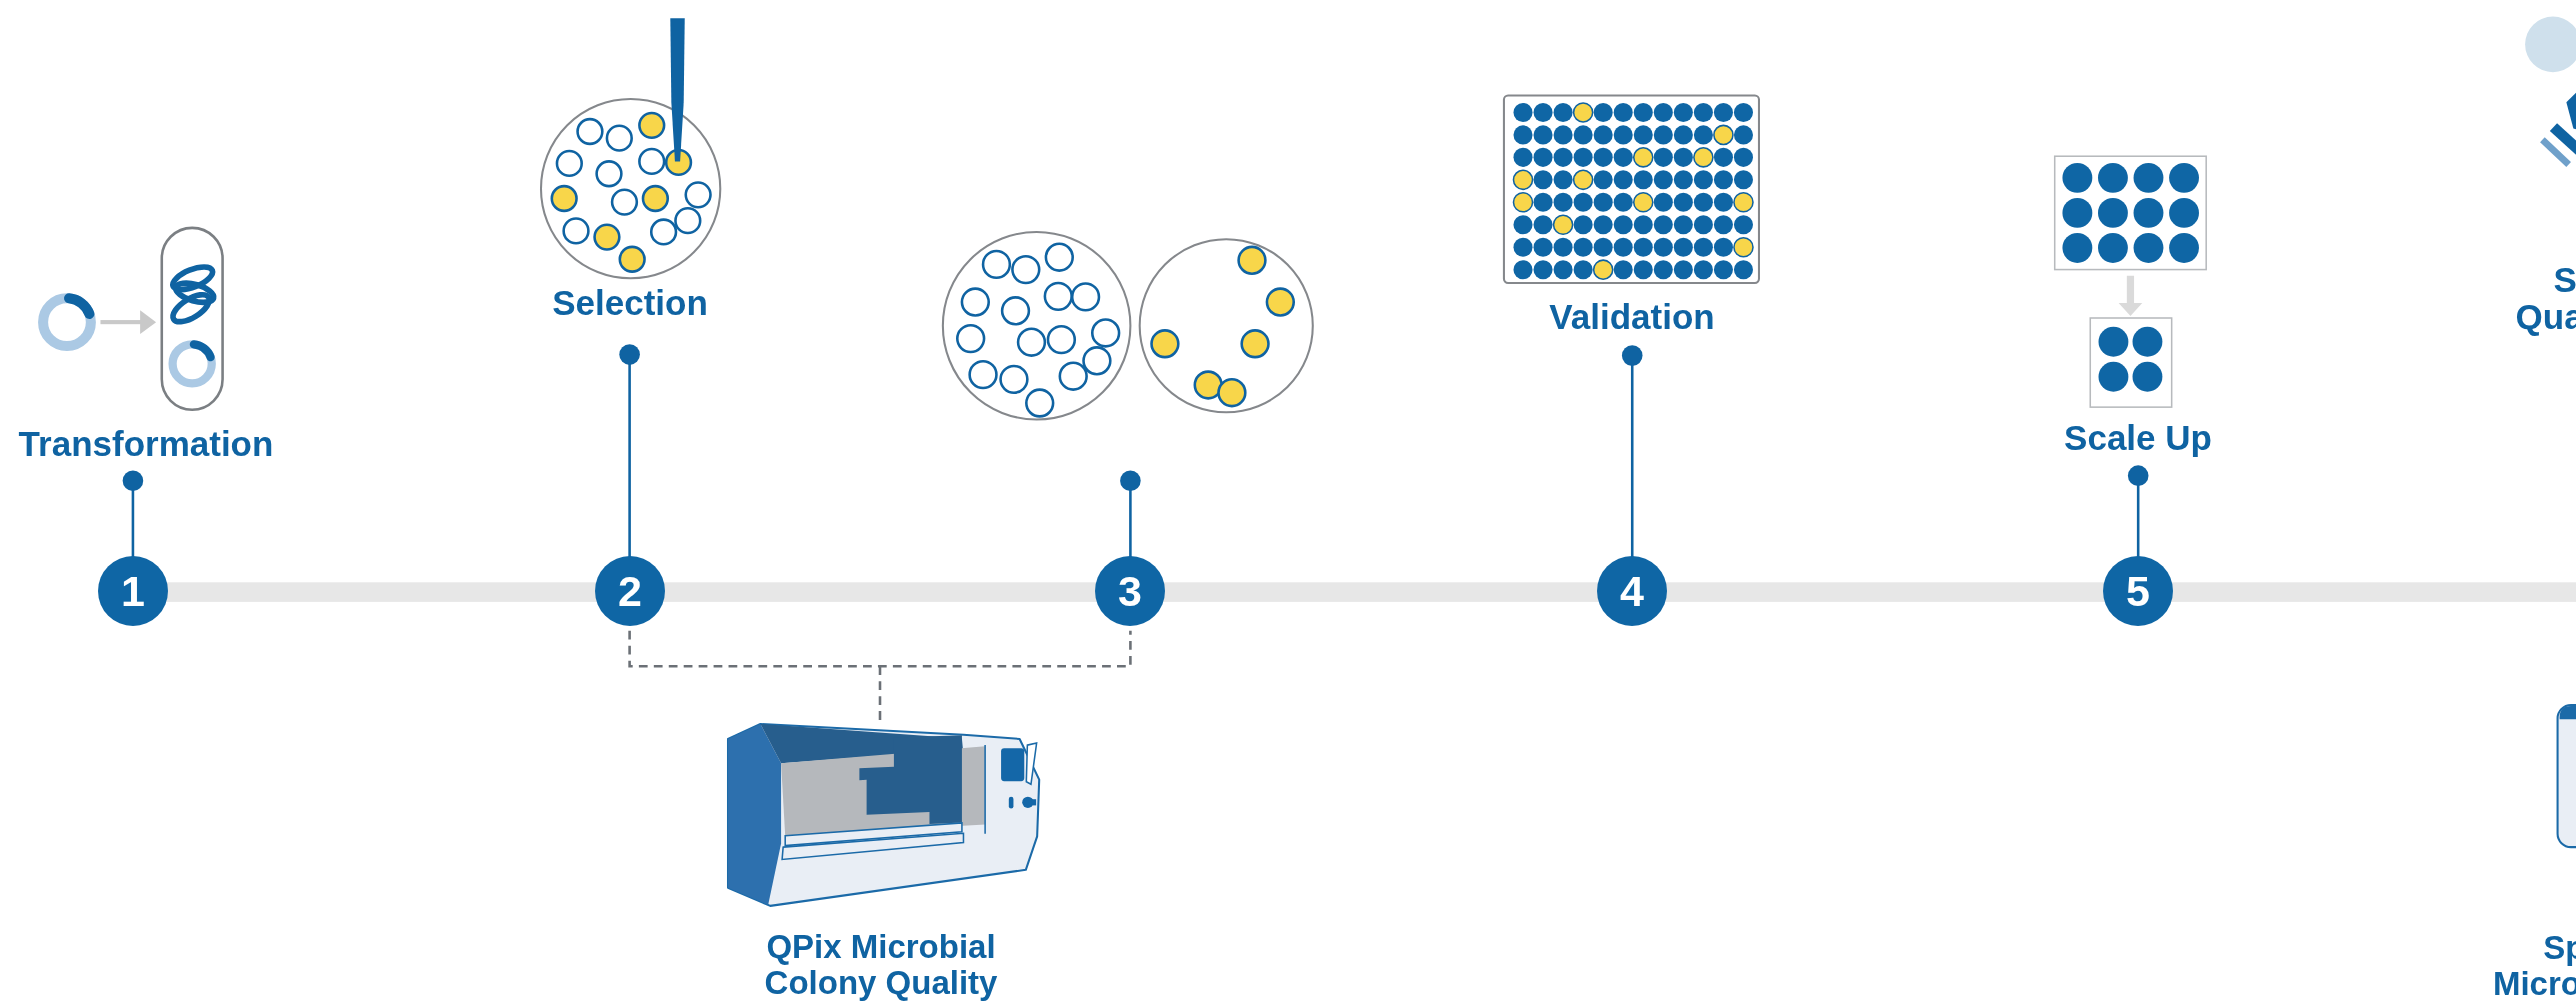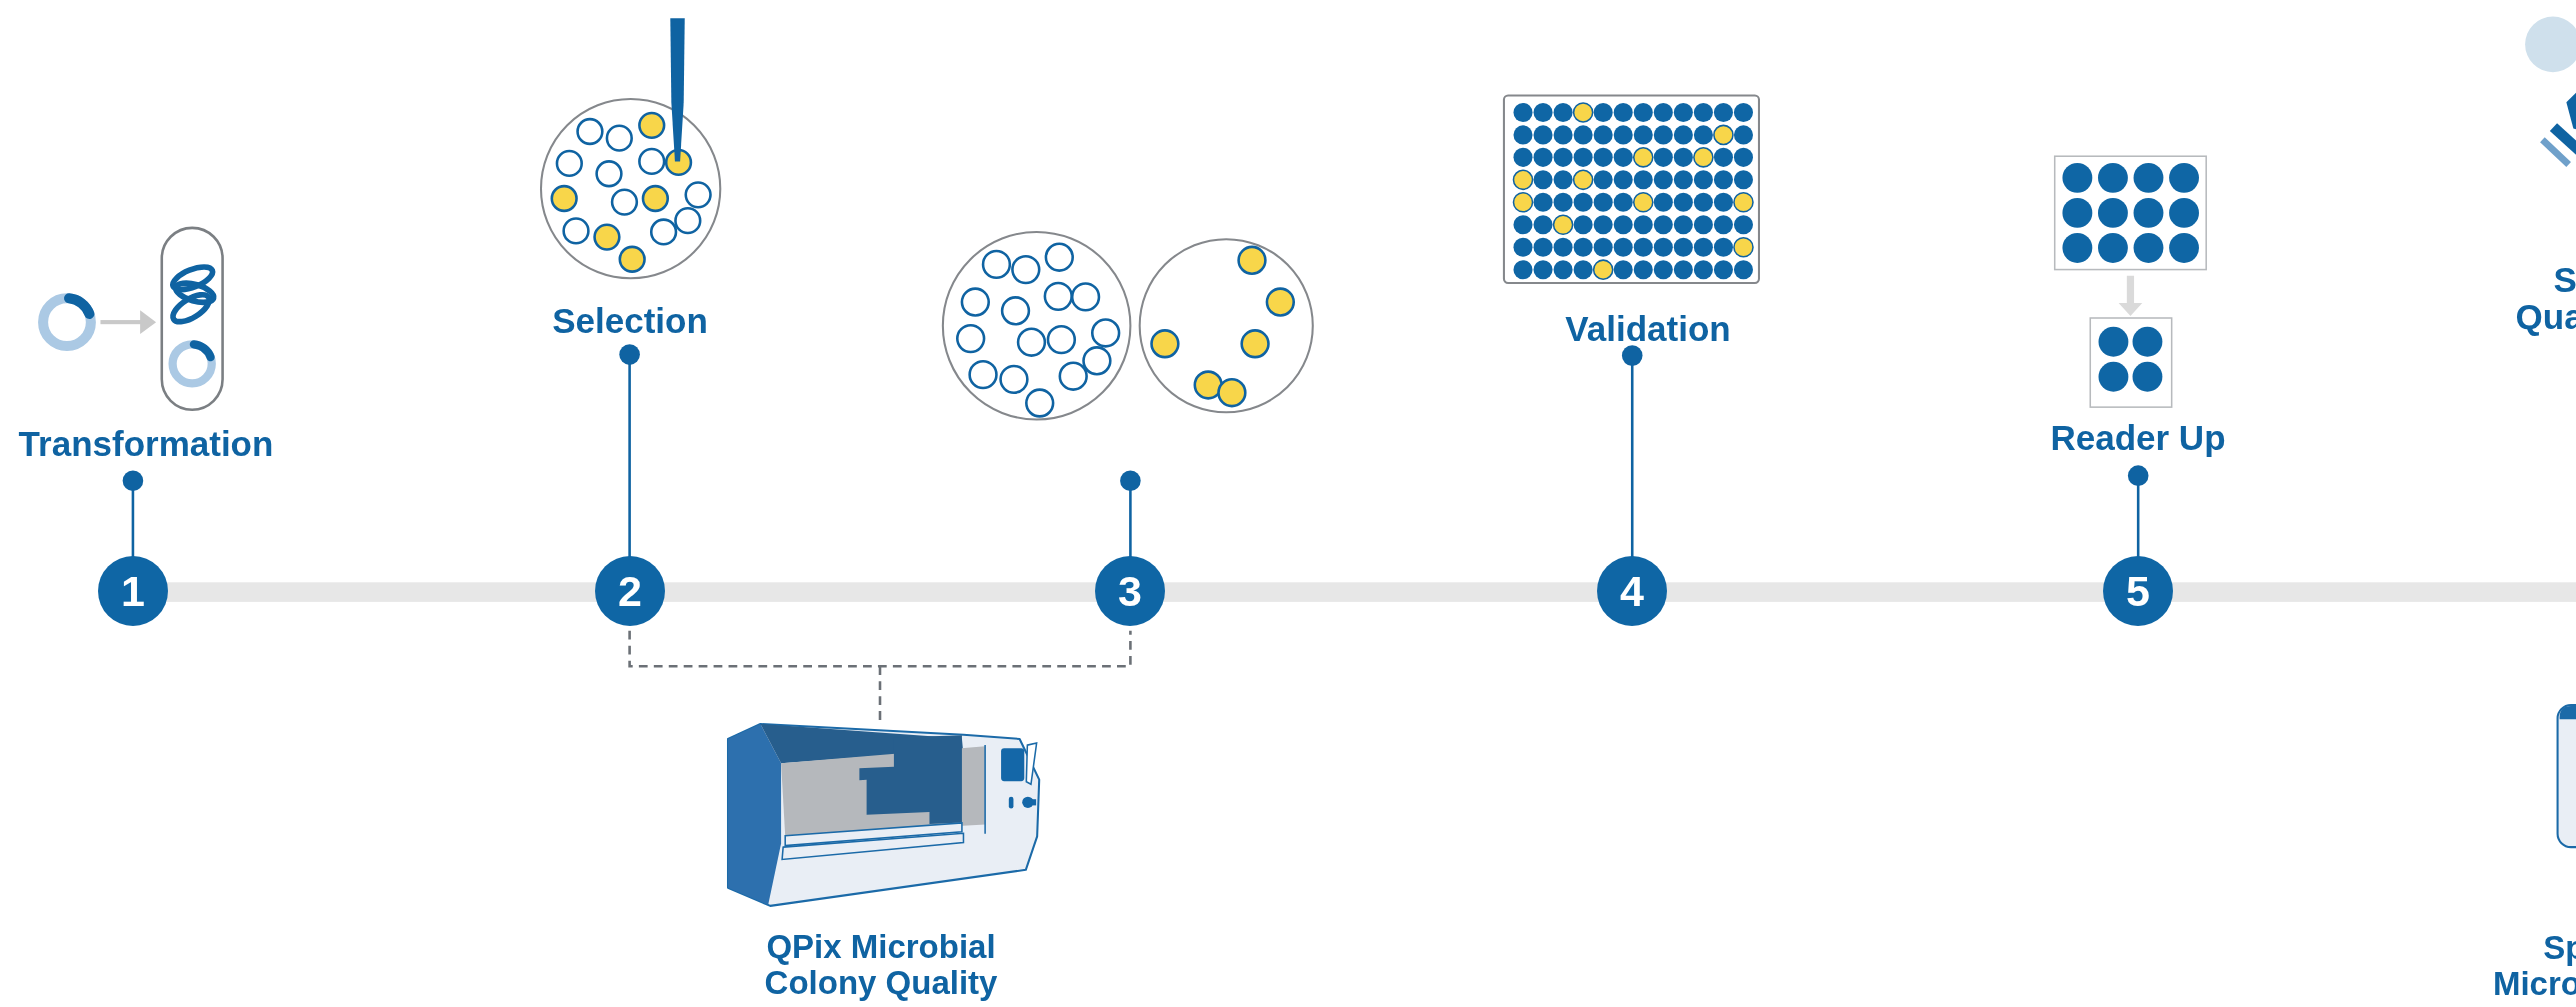--- a/index.html
+++ b/index.html
@@ -329,23 +329,23 @@
       <span>3</span>
     </div>
   <div class="node" style="left:1597px;top:556px;">
       <span>4</span>
     </div>
   <div class="node" style="left:2103px;top:556px;">
       <span>5</span>
     </div>
 
   <div class="step-label" style="left:146px;top:425px;">Transformation</div>
-  <div class="step-label" style="left:630px;top:302px;">Selection</div>
-  <div class="step-label" style="left:1632px;top:310px;margin-left:16px;">Validation</div>
-  <div class="step-label" style="left:2138px;top:419px;">Reader Up</div>
+  <div class="step-label" style="left:630px;top:284px;">Selection</div>
+  <div class="step-label" style="left:1632px;top:298px;">Validation</div>
+  <div class="step-label" style="left:2138px;top:419px;">Scale Up</div>
   <div class="step-label" style="left:2642px;top:261px;">
     <span class="lbl-line">Safety and</span>
     <span class="lbl-line">Quality Control</span>
   </div>
 
   <div class="instr-label" style="left:881px;top:929px;">
     <span class="lbl-line">QPix Microbial</span>
     <span class="lbl-line">Colony Quality</span>
   </div>
   <div class="instr-label" style="left:2636px;top:930px;">

